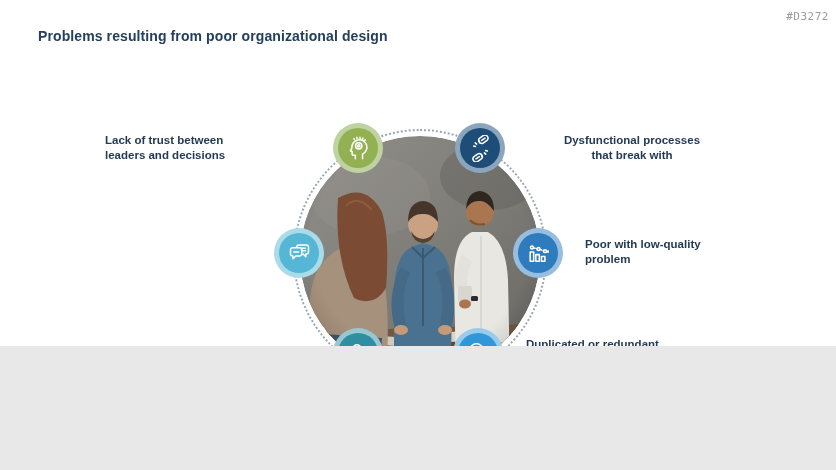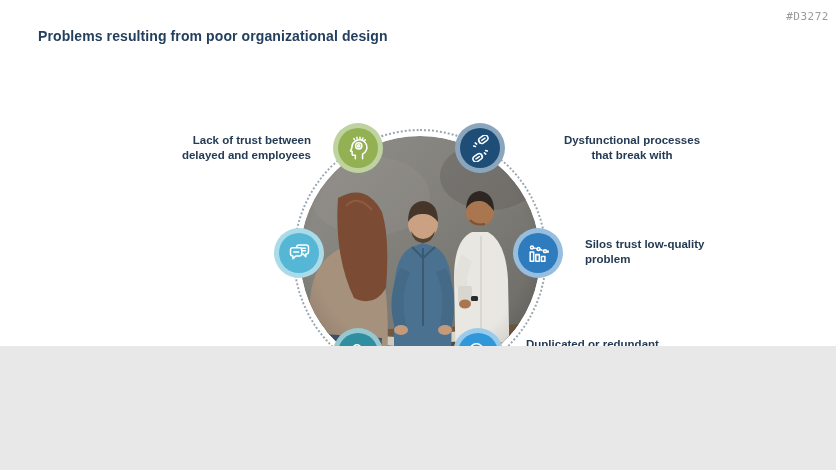--- a/index.html
+++ b/index.html
@@ -27,21 +27,21 @@
   .icon-ring{position:absolute;inset:0;border-radius:50%;}
   .icon-core{
     position:absolute;inset:5px;border-radius:50%;
     display:flex;align-items:center;justify-content:center;
   }
   .icon-core svg{display:block;}
   .item-label{
     position:absolute;z-index:3;font-size:11.5px;font-weight:bold;
     color:#243b55;line-height:15px;
   }
-  .align-r{text-align:right;}
+  .align-r{text-align:left;}
   .align-l{text-align:left;}
   
   .icon-trust{left:333px;top:123px;}
   .icon-processes{left:455px;top:123px;}
   .icon-communication{left:274px;top:228px;}
   .icon-silos{left:513px;top:228px;}
   .icon-responsibilities{left:333px;top:328px;}
   .icon-duplication{left:453px;top:328px;}
   .label-trust{left:105px;top:133px;width:206px;}
   .label-processes{left:526px;top:133px;width:212px;text-align:center;}
@@ -196,28 +196,28 @@
         <path d="M14.7 13.9l4.6 4.7" stroke-width="2.1"></path>
         <path d="M7.5 11.3l5.5-3.6"></path>
         <path d="M13 7.7l-2-.2M13 7.7l-.2 2"></path>
         <path d="M7.5 11.3l2 .2M7.5 11.3l.2-2"></path>
       </svg>
     </div>
   </div>
 
   <div class="item-label align-r label-trust">
     <span>Lack of trust between</span><br>
-    <span>delayed and employees</span>
+    <span>leaders and decisions</span>
   </div>
   <div class="item-label align-l label-processes">
     <span>Dysfunctional processes</span><br>
     <span>that break with</span>
   </div>
   <div class="item-label align-l label-silos">
-    <span>Silos trust low-quality</span><br>
+    <span>Poor with low-quality</span><br>
     <span>problem</span>
   </div>
   <div class="item-label align-l label-duplication">
     <span>Duplicated or redundant</span><br>
     <span>activities</span>
   </div>
 
 </div>
 
 </body></html>

